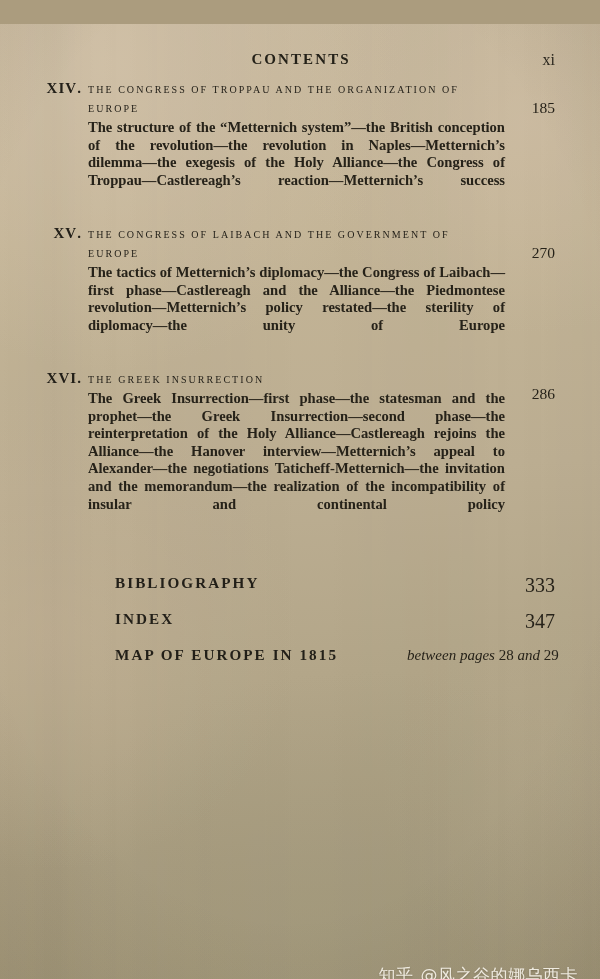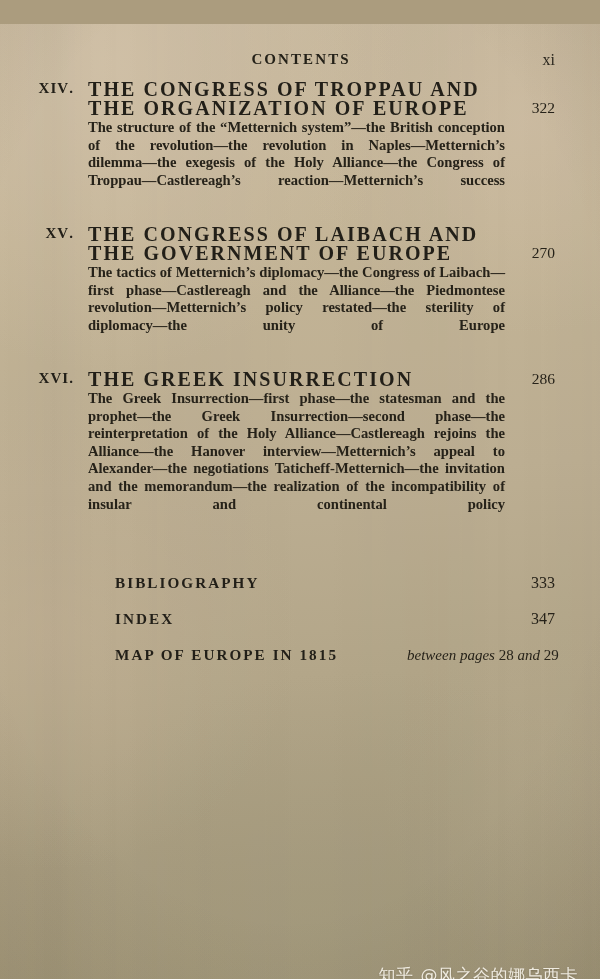--- a/index.html
+++ b/index.html
@@ -95,60 +95,60 @@
 
   .entry {
     position: relative;
     width: 600px;
     margin-bottom: 18px;
   }
   .entry.tight { margin-bottom: 16px; }
 
   .num {
     position: absolute;
-    left: 0;
+    left: 8px;
     top: 0;
     width: 73px;
     text-align: right;
     font-size: 15px;
     font-weight: 600;
     letter-spacing: 1.05px;
     color: #221f18;
   }
   .num::after { content: "."; letter-spacing: 0; }
 
   .body {
     margin-left: 88px;
     margin-right: 95px;
   }
 
   .title {
-    font-size: 20px;
-    font-weight: 700;
+    font-size: 10px;
+    font-weight: 400;
     letter-spacing: 2.05px;
     line-height: 19px;
     color: #221f18;
     margin: 0;
   }
 
   .desc {
     font-size: 14.6px;
     line-height: 17.6px;
     text-align: justify;
     text-justify: inter-word;
     margin: 1px 0 0 0;
     color: #262219;
     hyphens: none;
     font-weight: bold;
   }
   .desc:after { content: ""; display: inline-block; width: 100%; }
 
   .folio {
     position: absolute;
-    top: 0;
+    top: 15px;
     right: 45px;
     width: 46px;
     text-align: right;
     font-size: 15.5px;
     color: #262219;
   }
   .folio.row2 { top: 19px; }
 
   
   .backmatter {
@@ -168,21 +168,21 @@
     top: 0;
     font-size: 15.2px;
     font-weight: 600;
     letter-spacing: 2.05px;
     color: #221f18;
   }
   .bm-folio {
     position: absolute;
     right: 45px;
     top: 0;
-    font-size: 16px;
+    font-size: 20px;
     color: #262219;
   }
   .bm-row.map { height: 30px; }
   .map-note {
     position: absolute;
     left: 380px;
     top: 1px;
     font-size: 15px;
     color: #262219;
     white-space: nowrap;
@@ -215,21 +215,21 @@
 
     <div class="running-head">
       <div class="rh-title">CONTENTS</div>
       <div class="rh-folio">xi</div>
     </div>
 
     <div class="toc">
 
       <div class="entry">
         <div class="num">XIV</div>
-        <div class="folio row2">322</div>
+        <div class="folio row2">185</div>
         <div class="body">
           <div class="title">THE CONGRESS OF TROPPAU AND THE ORGANIZATION OF EUROPE</div>
           <p class="desc">The structure of the “Metternich system”—the British conception of the revolution—the revolution in Naples—Metternich’s dilemma—the exegesis of the Holy Alliance—the Congress of Troppau—Castlereagh’s reaction—Metternich’s success</p>
         </div>
       </div>
 
       <div class="entry">
         <div class="num">XV</div>
         <div class="folio row2">270</div>
         <div class="body">

